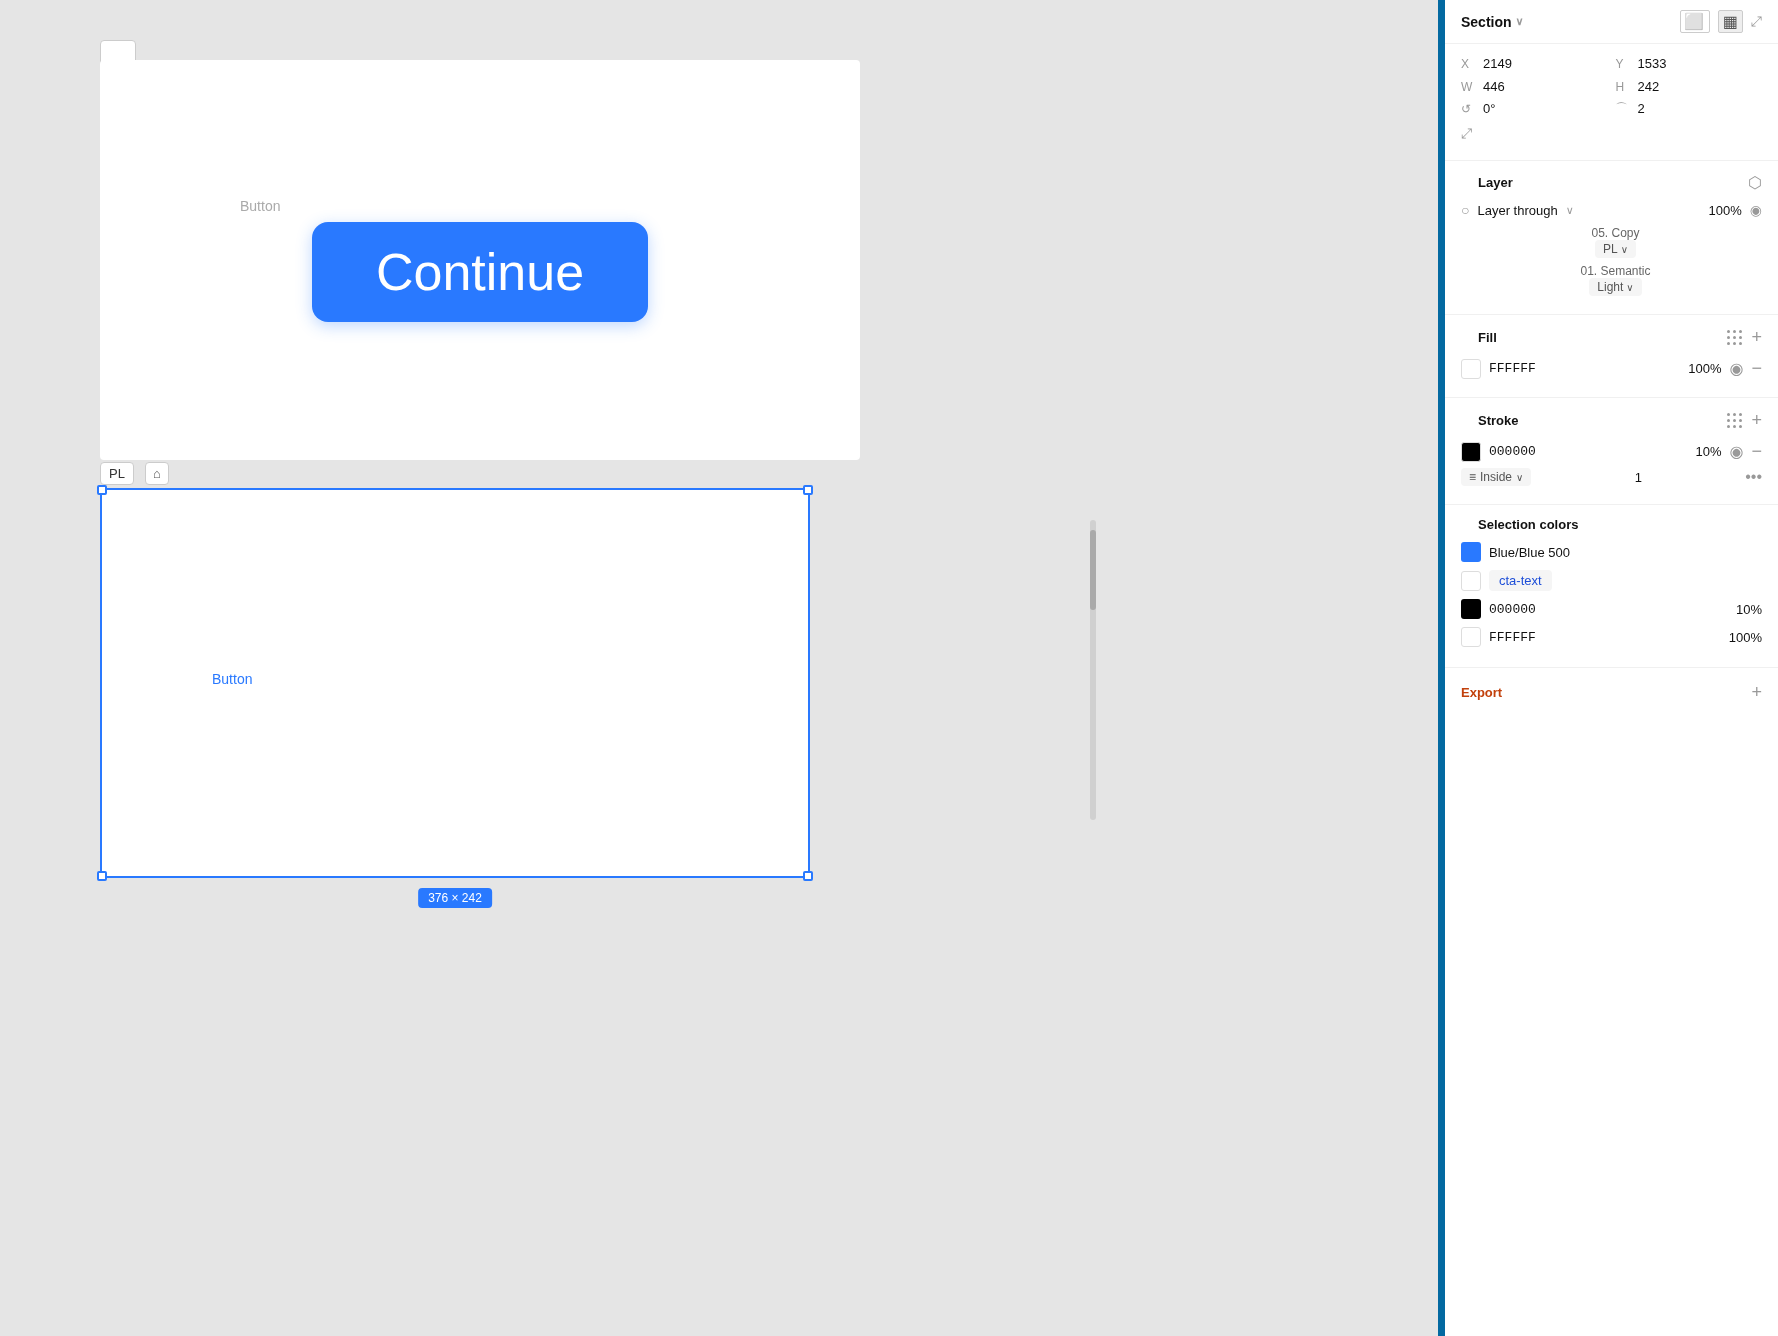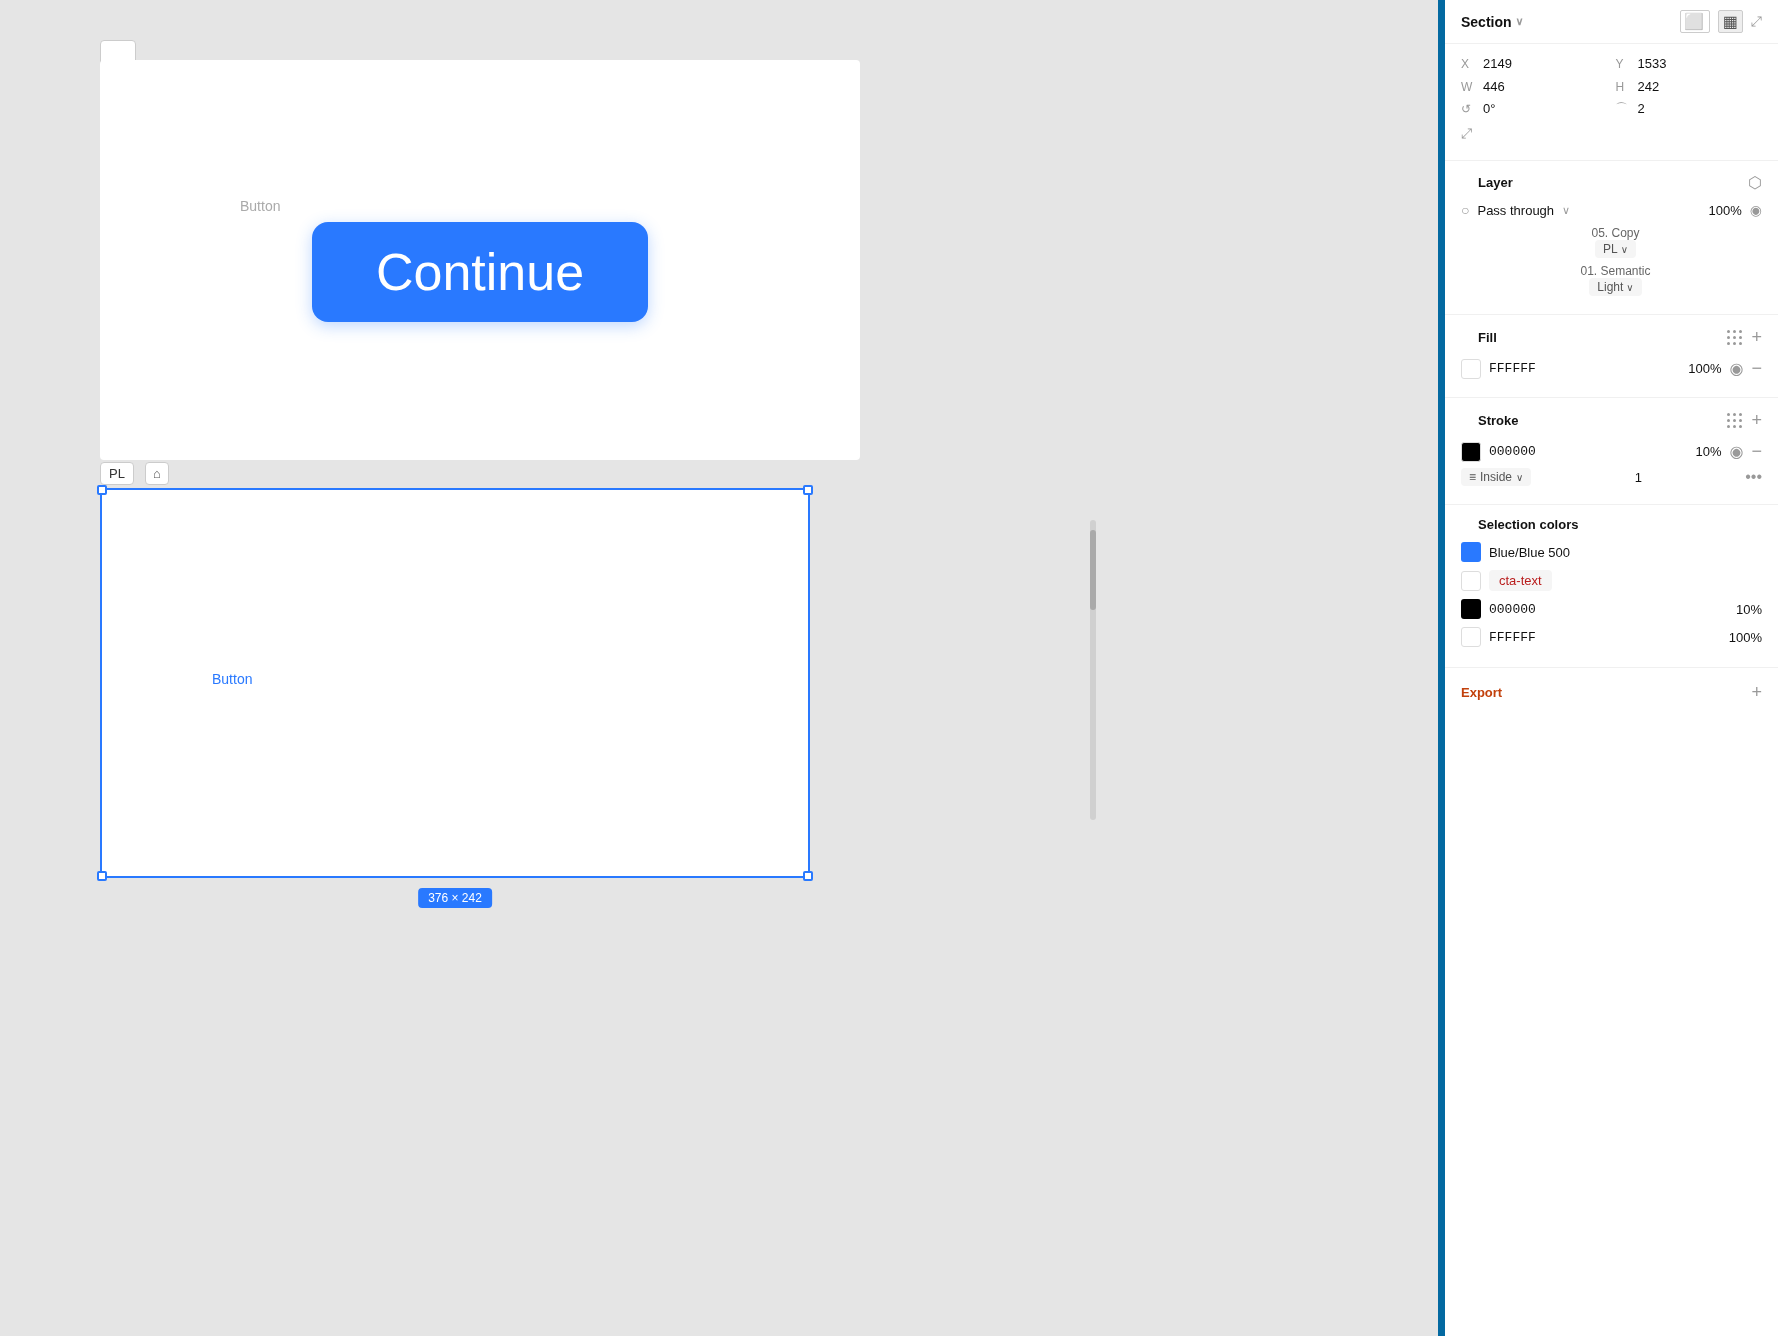--- a/index.html
+++ b/index.html
@@ -415,21 +415,21 @@
     .sel-color-name {
       font-size: 13px;
       color: #111;
     }
 
     .cta-tag {
       background: #f5f5f5;
       border-radius: 4px;
       padding: 3px 10px;
       font-size: 13px;
-      color: #b91c1c;
+      color: #1d4ed8;
     }
 
     .three-dots {
       color: #999;
       font-size: 16px;
       cursor: pointer;
     }
 
     
     .export-row {
@@ -561,21 +561,21 @@
 
   <div class="panel-section">
     <div class="panel-header">
       <span class="panel-header-title">Layer</span>
       <span style="font-size:16px; color:#999;">⬡</span>
     </div>
 
     <div class="layer-row">
       <div class="layer-left">
         <span style="font-size:14px; color:#999;">○</span>
-        <span class="blend-mode">Pass through</span>
+        <span class="blend-mode">Layer through</span>
         <span style="font-size:11px; color:#999;">∨</span>
       </div>
       <div class="layer-right">
         <span class="opacity-val">100%</span>
         <span style="font-size:14px; color:#999;">◉</span>
       </div>
     </div>
 
     <div class="sub-layer-row">
       <span class="sub-label">05. Copy</span>

